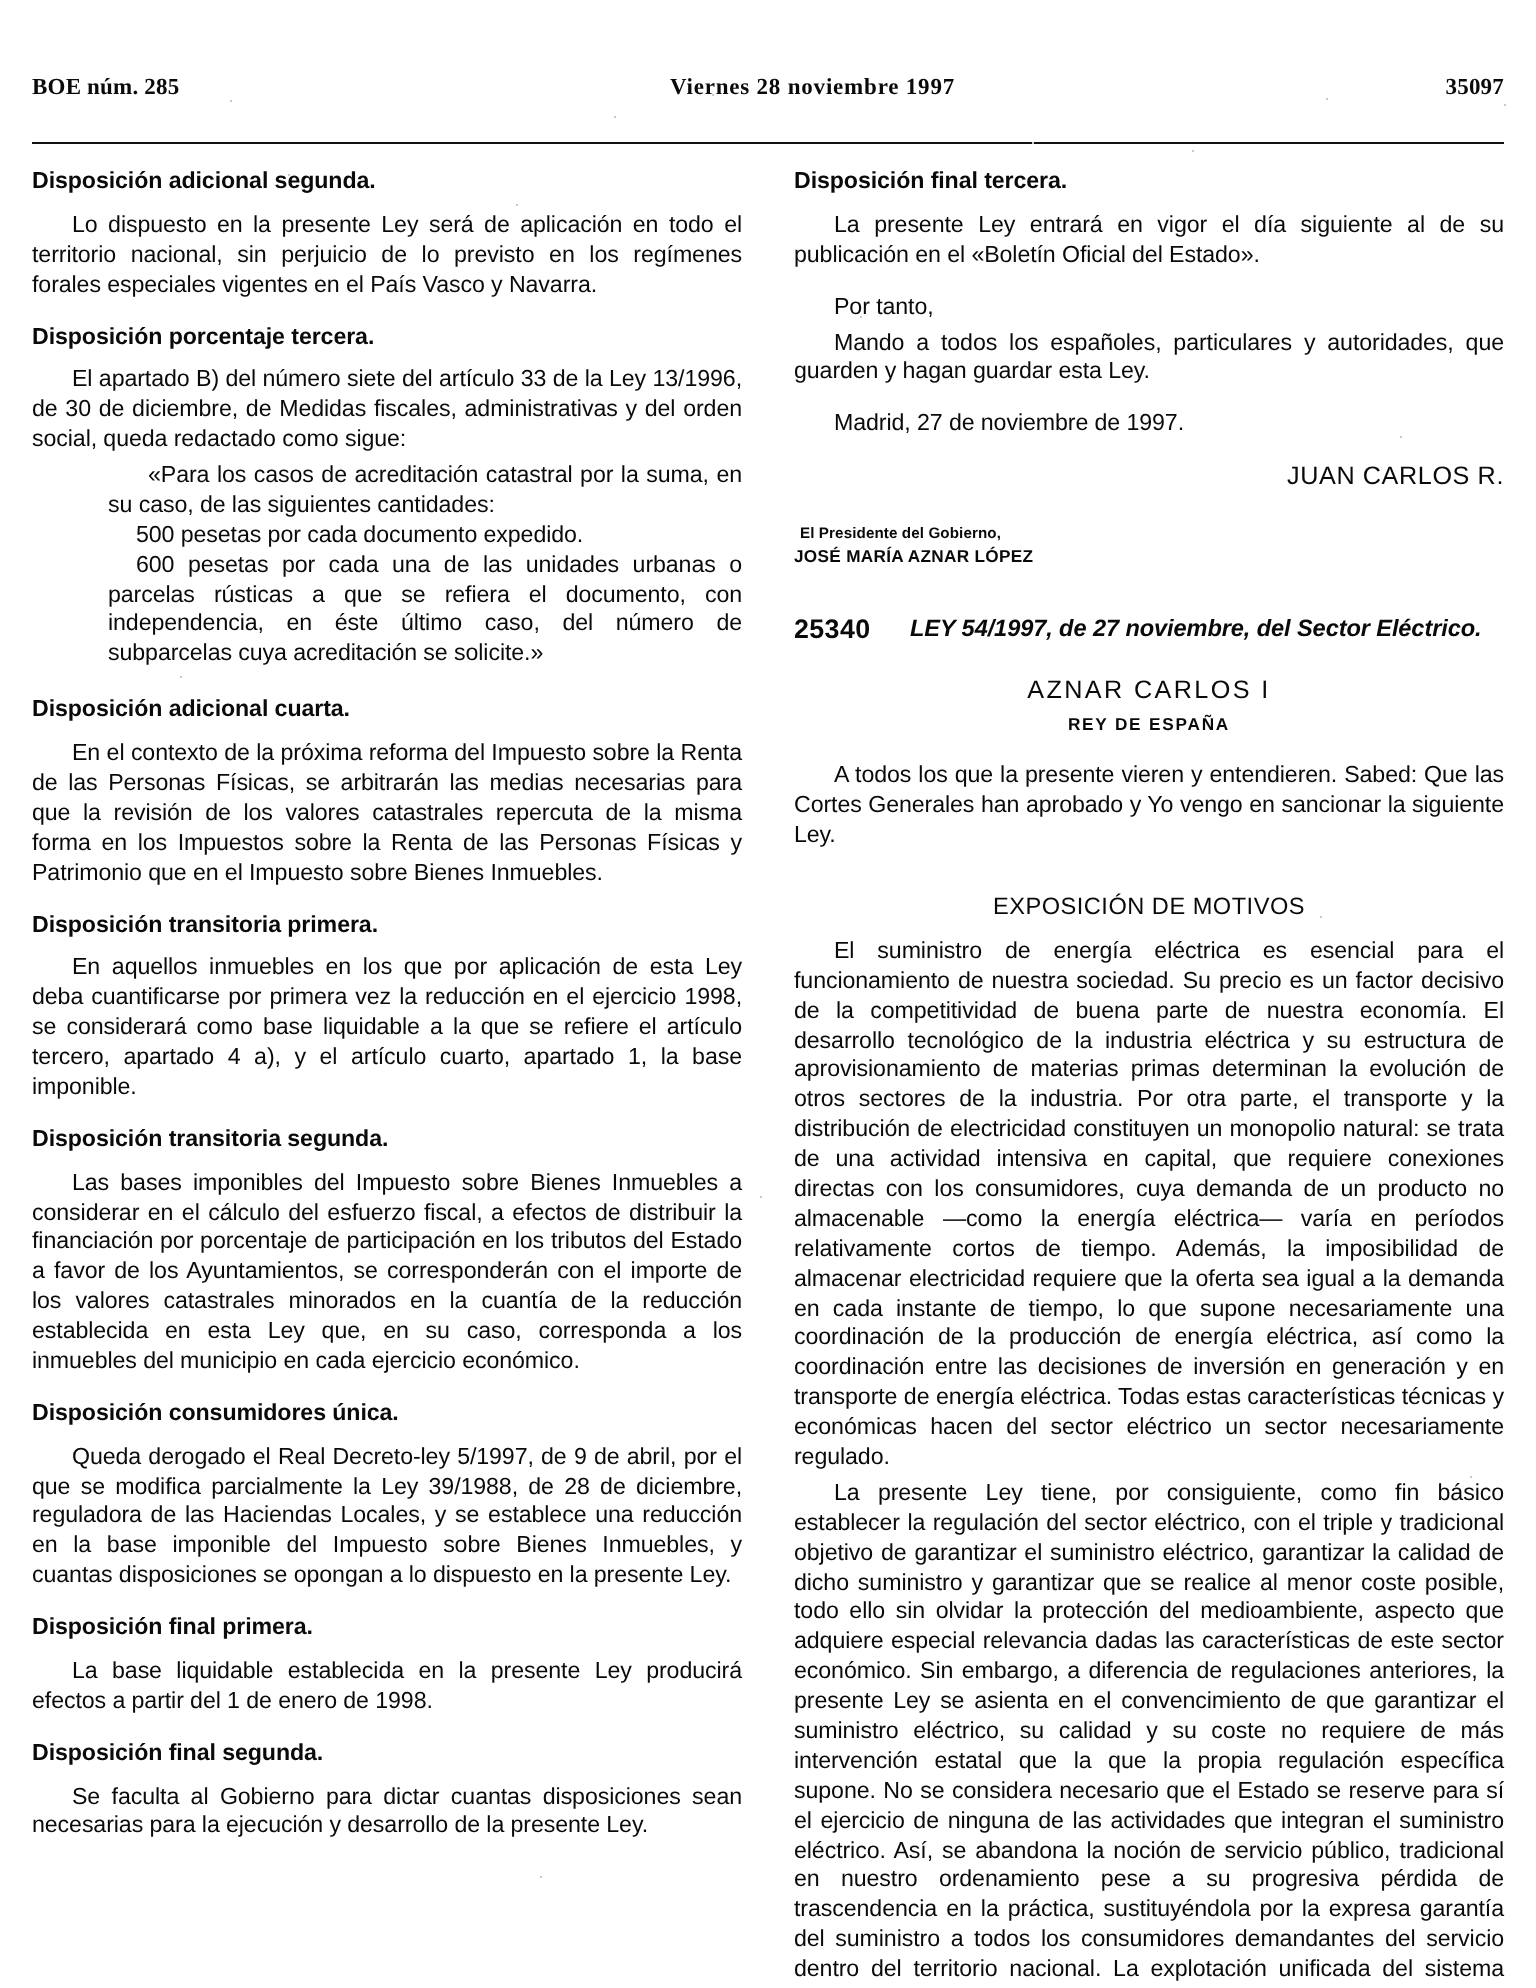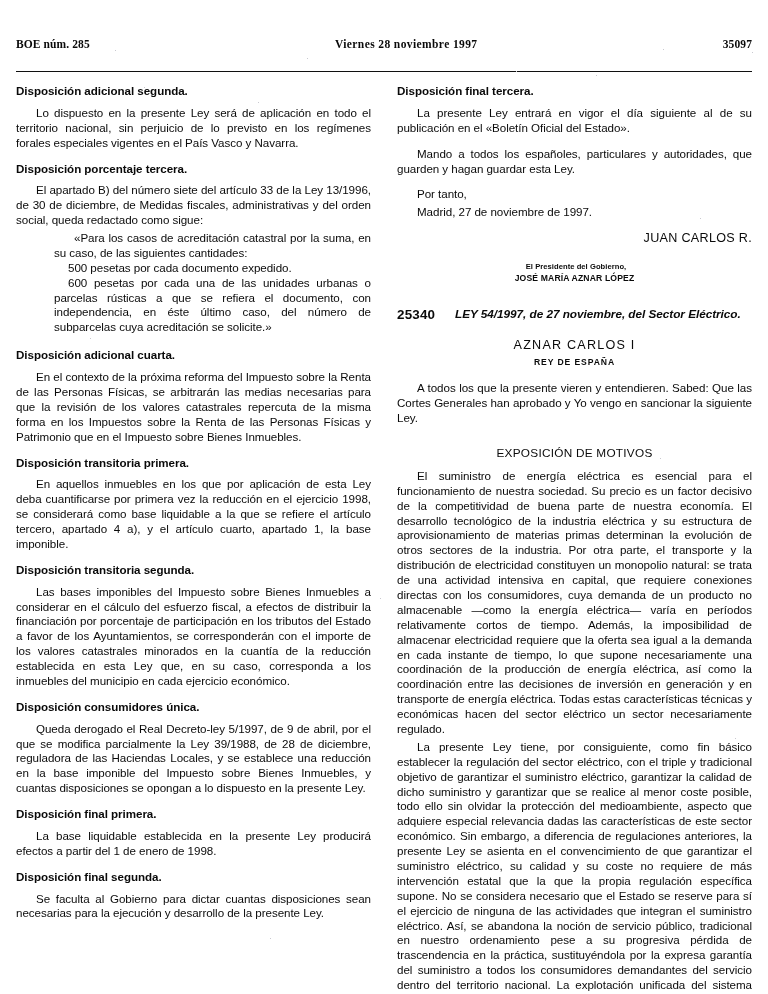--- a/index.html
+++ b/index.html
@@ -95,21 +95,20 @@
   .sign-name {
     font-size: 12.6px;
     font-weight: normal;
     text-align: right;
     letter-spacing: 0.3px;
     margin: 9px 0 0 0;
   }
   .refrendo {
     margin-top: 17px;
     margin-bottom: 24px;
-    text-align: center;
   }
   .refrendo-role {
     font-size: 7.6px;
     font-weight: bold;
     letter-spacing: 0.05px;
     margin: 0 0 2px 3px;
   }
   .refrendo-person {
     font-size: 8.6px;
     font-weight: bold;
@@ -223,22 +222,22 @@
 
     </div>
 
     <div class="gutter"></div>
 
     <div class="col">
 
       <h2 class="h-disp">Disposición final tercera.</h2>
       <p class="p">La presente Ley entrará en vigor el día siguiente al de su publicación en el «Boletín Oficial del Estado».</p>
 
+      <p class="p tight">Por tanto,</p>
       <p class="p">Mando a todos los españoles, particulares y autoridades, que guarden y hagan guardar esta Ley.</p>
-      <p class="p tight">Por tanto,</p>
 
       <p class="p">Madrid, 27 de noviembre de 1997.</p>
 
       <p class="sign-name">JUAN CARLOS R.</p>
 
       <div class="refrendo">
         <p class="refrendo-role">El Presidente del Gobierno,</p>
         <p class="refrendo-person">JOSÉ MARÍA AZNAR LÓPEZ</p>
       </div>
 

